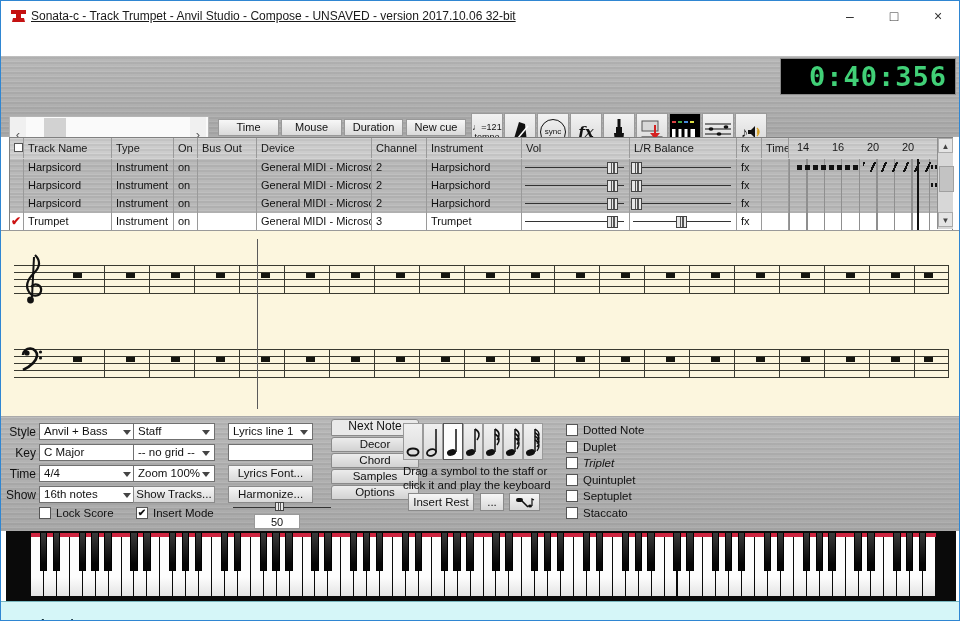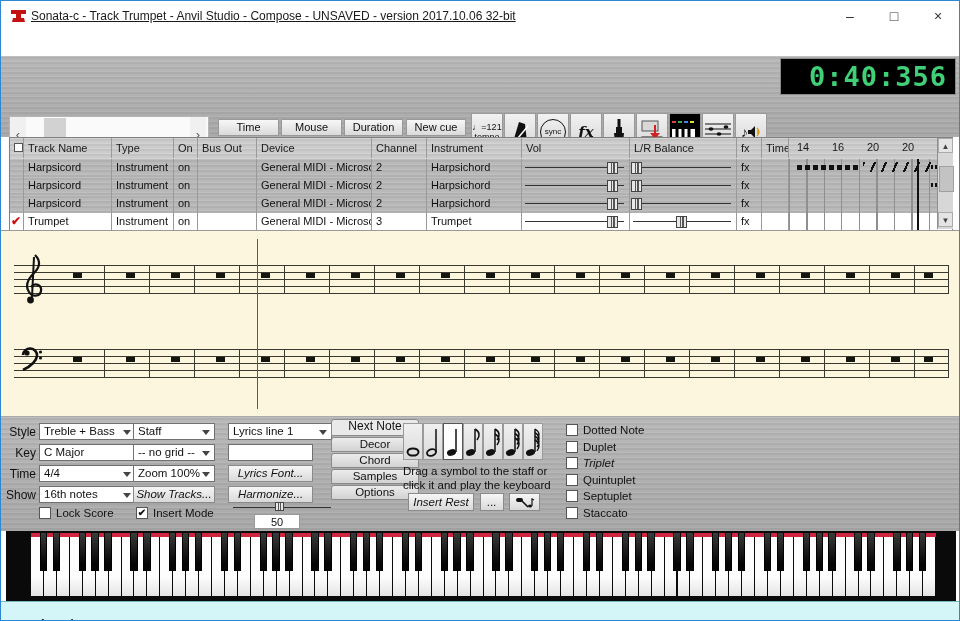--- a/index.html
+++ b/index.html
@@ -95,21 +95,21 @@
   .rest{position:absolute;top:8px;width:9px;height:5px;background:#15150f;}
   #score-cursor{left:256px;top:8px;width:1px;height:170px;background:#5a5a5a;}
   .clef{position:absolute;}
   
   #compose{left:0;top:415px;width:958px;height:115px;border-top:1px solid #aaa;box-sizing:border-box;}
   .lbl{font-size:12px;color:#111;text-align:right;width:30px;}
   .dd{background:#fff;border:1px solid #707070;box-sizing:border-box;height:17px;line-height:15px;
       font-size:11.5px;padding-left:4px;white-space:nowrap;overflow:hidden;}
   .dd .chev{position:absolute;right:4px;top:6px;width:0;height:0;border-left:4px solid transparent;border-right:4px solid transparent;border-top:5px solid #444;}
   .pbtn{background:linear-gradient(180deg,#f6f6f6,#d9d9d9);border:1px solid #8a8a8a;box-sizing:border-box;
-        height:17px;line-height:15px;font-size:11.5px;text-align:center;font-style:italic;}
+        height:17px;line-height:15px;font-size:11.5px;text-align:center;}
   .cb{width:12px;height:12px;background:#fff;border:1px solid #555;box-sizing:border-box;font-size:10px;line-height:10px;text-align:center;font-weight:bold;}
   .cb-lbl{font-size:11.5px;line-height:13px;white-space:nowrap;}
   .tab{left:330px;width:88px;height:15px;background:linear-gradient(180deg,#ececec,#d2d2d2);
        border:1px solid #8a8a8a;border-radius:3px 3px 0 0;box-sizing:border-box;
        text-align:center;line-height:13px;font-size:11.5px;}
   .tab.active{height:17px;background:#e9e9e9;font-size:12px;}
   .notebtn{width:20px;height:37px;background:linear-gradient(180deg,#f0f0f0,#dadada);border:1px solid #9a9a9a;
            box-sizing:border-box;display:flex;align-items:flex-end;justify-content:center;padding-bottom:2px;}
   .notebtn.selected{background:#fdfdfd;border:1px solid #555;}
   .hint{font-size:11.5px;color:#111;line-height:14px;white-space:nowrap;}
@@ -531,23 +531,23 @@
     </svg>
     <div class="abs" id="score-cursor"></div>
   </div>
 
   <div class="abs metal" id="compose">
     <div class="abs lbl" style="left:5px;top:8px">Style</div>
     <div class="abs lbl" style="left:5px;top:29px">Key</div>
     <div class="abs lbl" style="left:5px;top:50px">Time</div>
     <div class="abs lbl" style="left:5px;top:71px">Show</div>
 
-    <div class="abs dd" style="left:38px;top:6px;width:97px"><span>Treble + Bass</span><span class="chev"></span></div>
+    <div class="abs dd" style="left:38px;top:6px;width:97px"><span>Anvil + Bass</span><span class="chev"></span></div>
     <div class="abs dd" style="left:132px;top:6px;width:82px"><span>Staff</span><span class="chev"></span></div>
-    <div class="abs dd" style="left:227px;top:6px;width:104px"><span>Lyrics line 1</span><span class="chev"></span></div>
+    <div class="abs dd" style="left:227px;top:6px;width:85px"><span>Lyrics line 1</span><span class="chev"></span></div>
 
     <div class="abs dd" style="left:38px;top:27px;width:97px"><span>C Major</span></div>
     <div class="abs dd" style="left:132px;top:27px;width:82px"><span>-- no grid --</span><span class="chev"></span></div>
     <div class="abs dd" style="left:227px;top:27px;width:85px" title=""></div>
 
     <div class="abs dd" style="left:38px;top:48px;width:97px"><span>4/4</span><span class="chev"></span></div>
     <div class="abs dd" style="left:132px;top:48px;width:82px"><span>Zoom 100%</span><span class="chev"></span></div>
     <div class="abs pbtn" style="left:227px;top:48px;width:85px">Lyrics Font...</div>
 
     <div class="abs dd" style="left:38px;top:69px;width:97px"><span>16th notes</span><span class="chev"></span></div>

